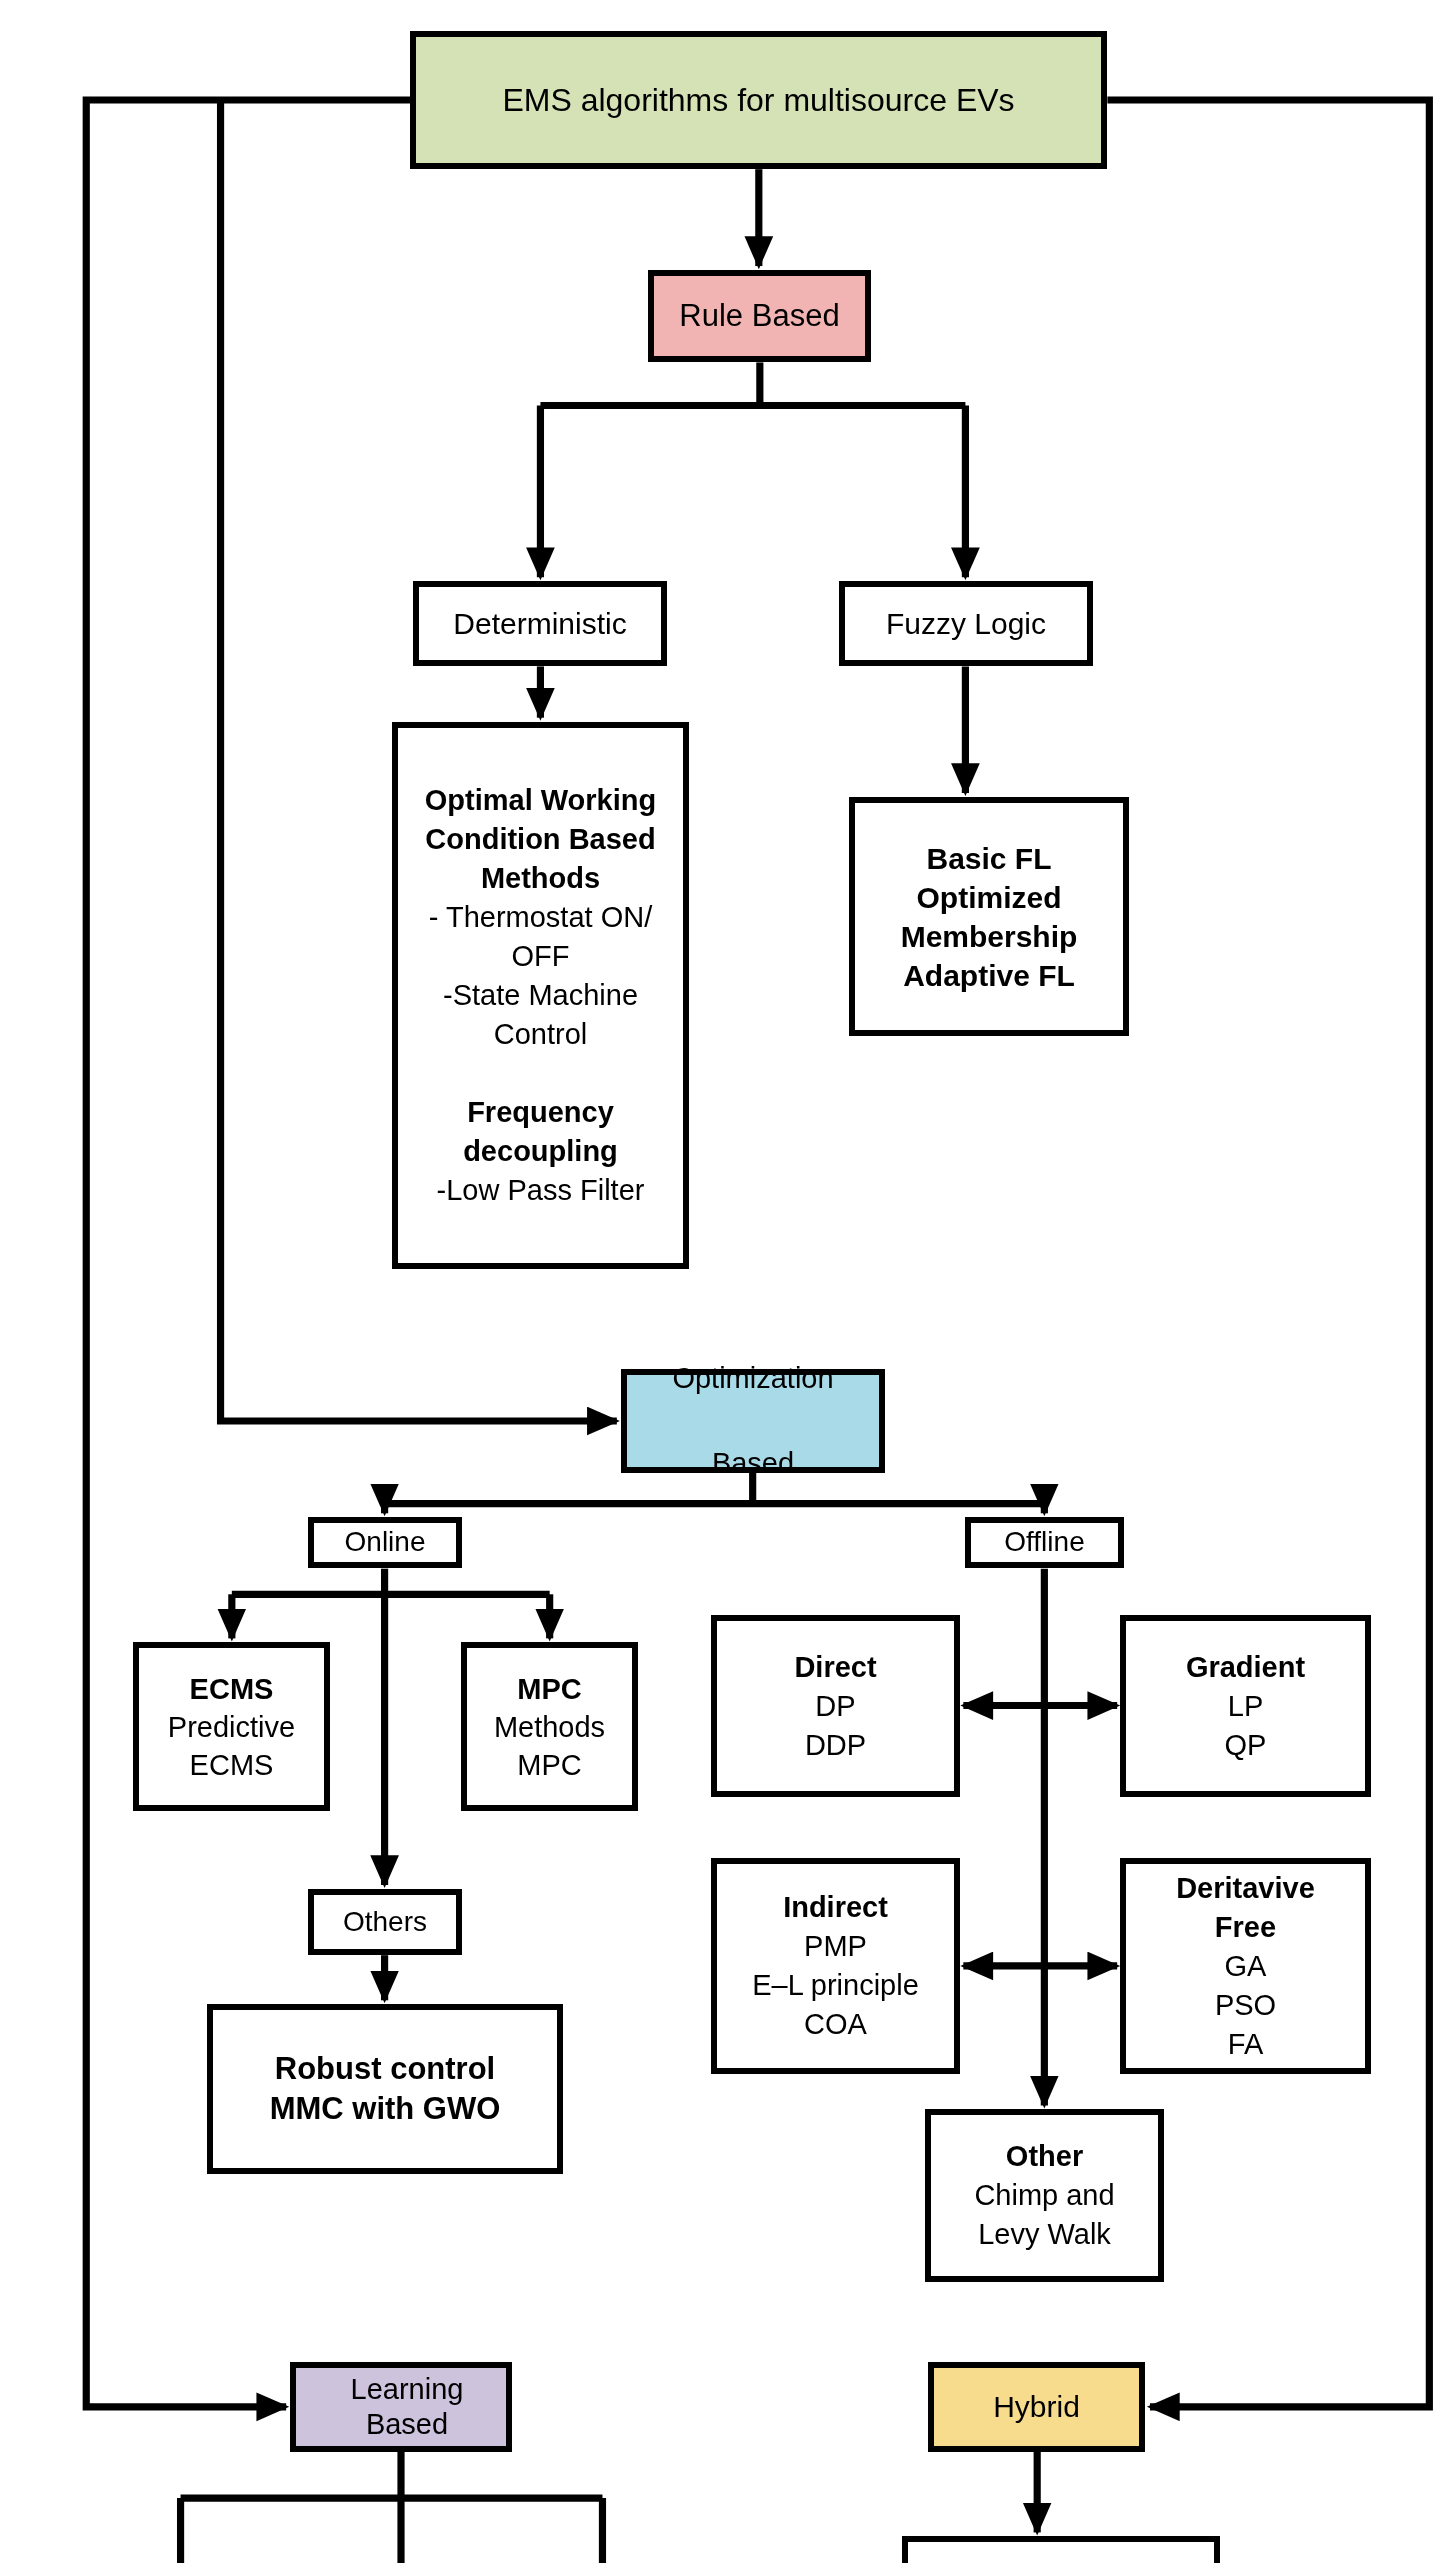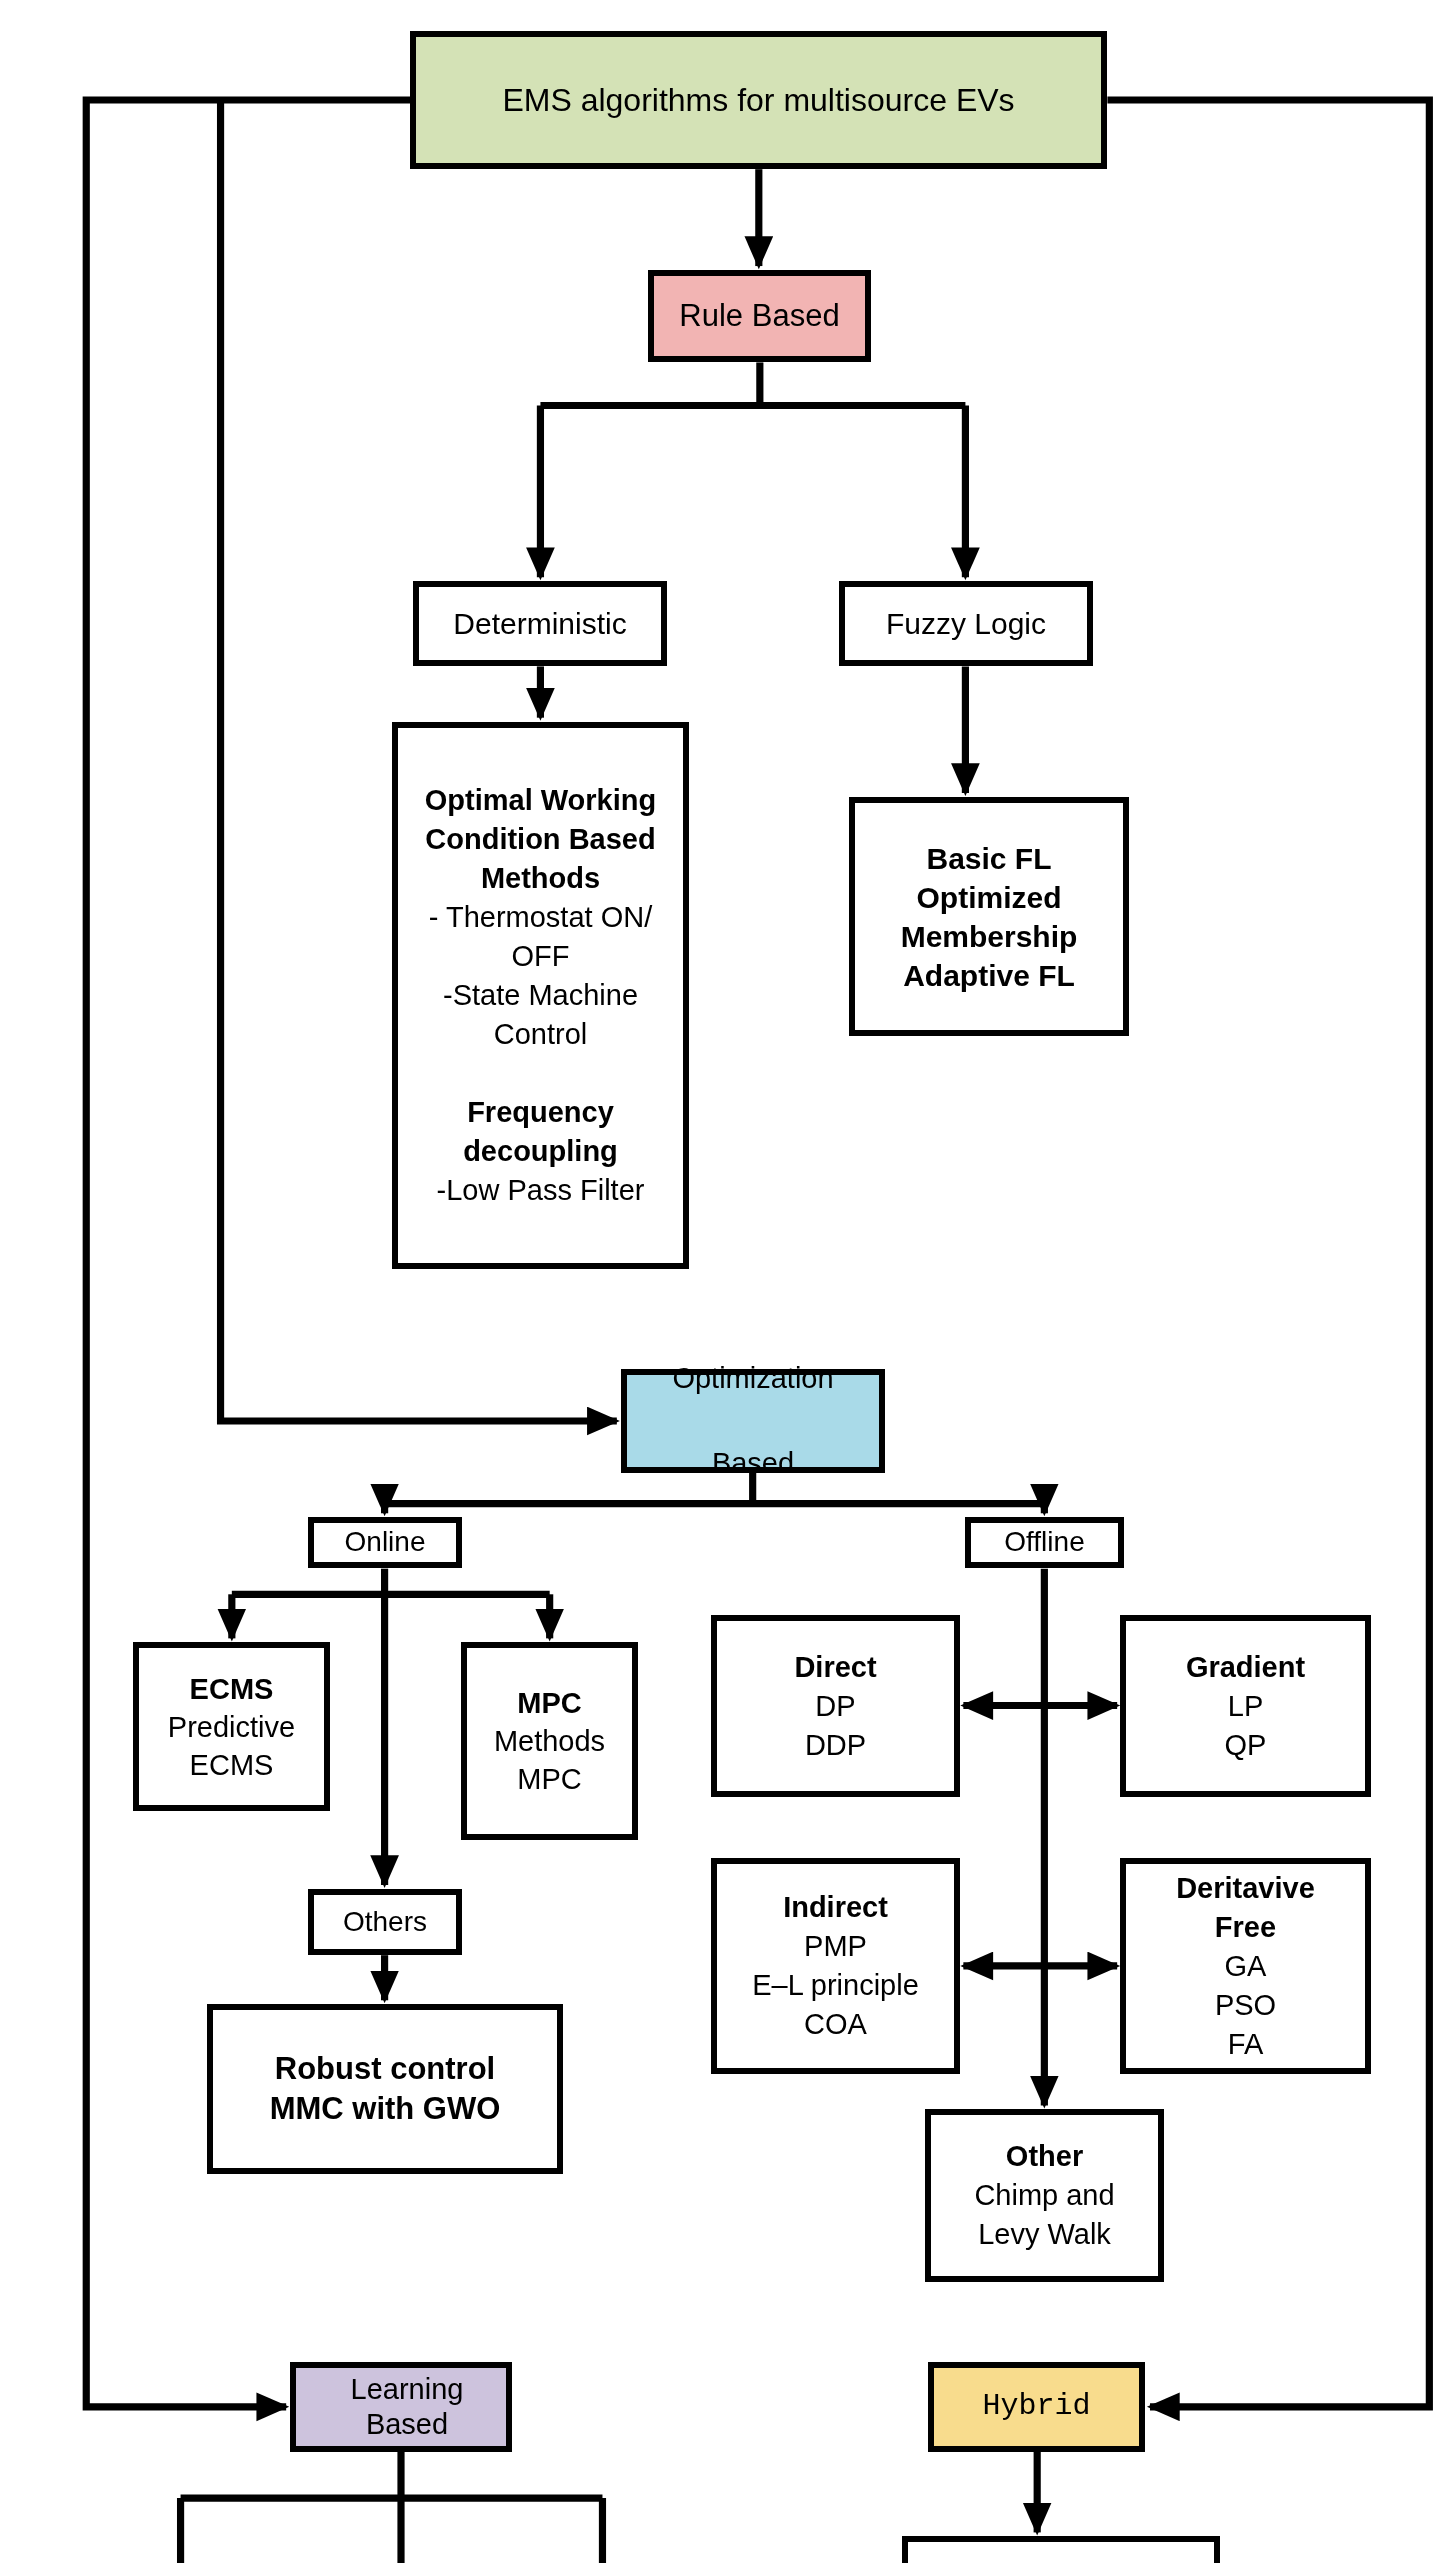--- a/index.html
+++ b/index.html
@@ -29,30 +29,30 @@
   #n-root        {left:410px;  top:31px;   width:697px; height:138px; font-size:32px;}
   #n-rule        {left:648px; top:270px;  width:223px;  height:92px; font-size:31px;}
   #n-det         {left:413px;  top:581px; width:254px;  height:85px; font-size:30px;}
   #n-fuzzy       {left:839px; top:581px; width:254px;  height:85px; font-size:30px;}
   #n-detdetail   {left:392px;  top:722px; width:297px;  height:547px; font-size:29px; line-height:39px;}
   #n-fldetail    {left:849px; top:797px; width:280px;  height:239px; font-size:30px; line-height:39px;}
   #n-opt         {left:621px; top:1369px; width:264px;  height:104px; font-size:29px; line-height:37px;gap:48px;}
   #n-online      {left:308px;  top:1517px; width:154px;  height:51px; font-size:28px;}
   #n-offline     {left:965px; top:1517px; width:159px;  height:51px; font-size:28px;}
   #n-ecms        {left:133px;  top:1642px; width:197px;  height:169px; font-size:29px; line-height:38px;}
-  #n-mpc         {left:461px;  top:1642px; width:177px;  height:198px; font-size:29px; line-height:38px;}
+  #n-mpc         {left:461px;  top:1642px; width:177px;  height:169px; font-size:29px; line-height:38px;}
   #n-others      {left:308px;  top:1889px; width:154px;  height:66px; font-size:28px;}
   #n-robust      {left:207px;  top:2004px; width:356px;  height:170px; font-size:31px; line-height:40px;}
   #n-direct      {left:711px; top:1615px; width:249px;  height:182px; font-size:29px; line-height:39px;}
   #n-gradient    {left:1120px; top:1615px; width:251px;  height:182px; font-size:29px; line-height:39px;}
   #n-indirect    {left:711px; top:1858px; width:249px;  height:216px; font-size:29px; line-height:39px;}
   #n-derivfree   {left:1120px; top:1858px; width:251px;  height:216px; font-size:29px; line-height:39px;}
   #n-other       {left:925px; top:2109px; width:239px;  height:173px; font-size:29px; line-height:39px;}
   #n-learning    {left:290px;  top:2362px; width:222px;  height:90px; font-size:29px; line-height:35px;padding-left:12px;}
-  #n-hybrid      {left:928px; top:2362px; width:217px;  height:90px; font-size:30px;font-family:Liberation Mono, monospace;}
+  #n-hybrid      {left:928px; top:2362px; width:217px;  height:90px; font-size:30px;}
   #n-hybridlist  {left:902px; top:2536px; width:318px;  height:539px; font-size:30px; line-height:41px;}
 </style>
 </head>
 <body>
 
 <div id="canvas">
 
   <svg id="wires" viewBox="0 0 2830 6016" xmlns="http://www.w3.org/2000/svg">
     <defs>
       <marker id="ah" markerUnits="userSpaceOnUse" markerWidth="80" markerHeight="64" refX="58" refY="28" orient="auto">

